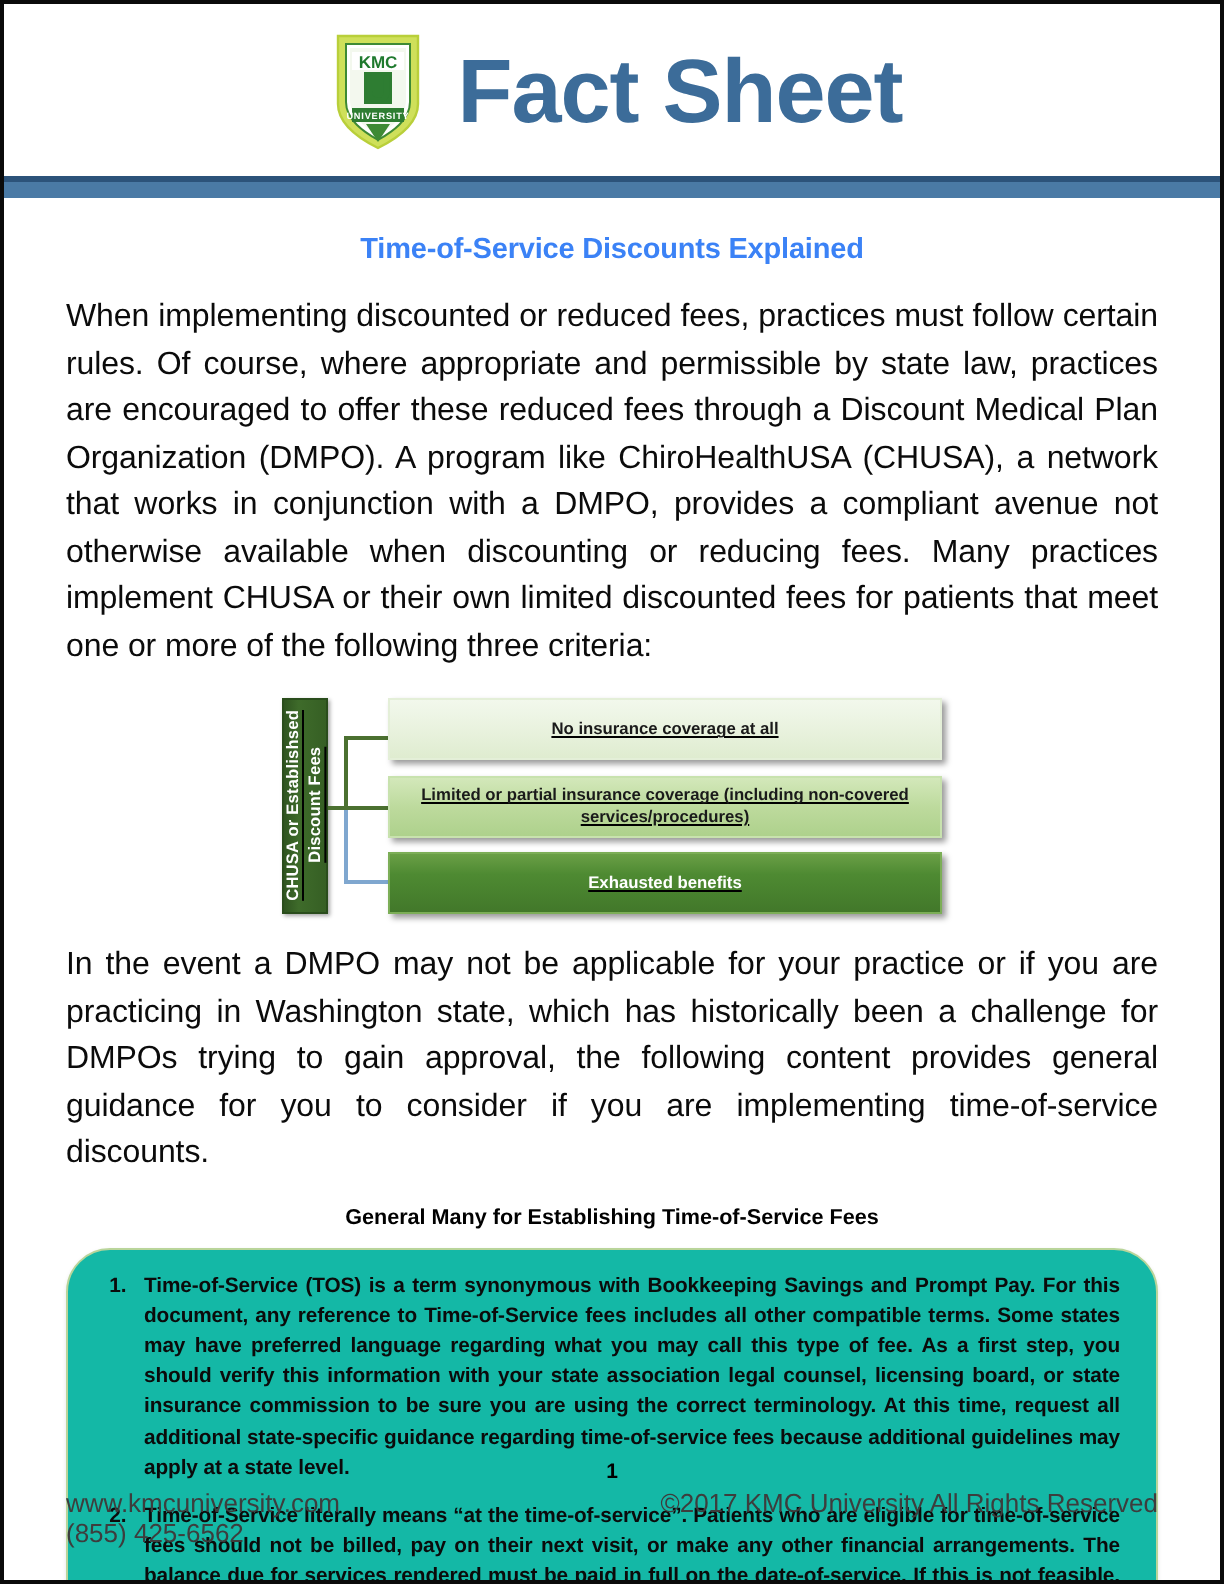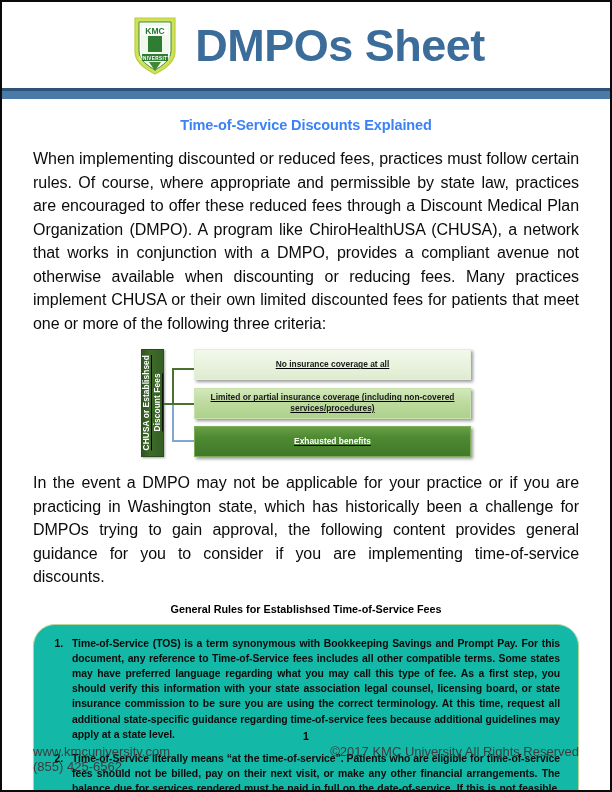--- a/index.html
+++ b/index.html
@@ -262,21 +262,21 @@
         <rect x="11" y="12" width="26" height="9" fill="#ffffff"></rect>
         <text x="24" y="20" font-family="'Liberation Sans',sans-serif" font-size="8.5" font-weight="bold" fill="#1f7a2e" text-anchor="middle">KMC</text>
         <rect x="17" y="22" width="14" height="16" fill="#2e7d32"></rect>
         <rect x="20.5" y="22" width="7" height="16" fill="#2e7d32"></rect>
         <text x="24" y="37" font-family="'Liberation Sans',sans-serif" font-size="19" font-weight="bold" fill="#2e7d32" text-anchor="middle">U</text>
         <rect x="11" y="40" width="26" height="7" fill="#2e7d32"></rect>
         <text x="24" y="45.6" font-family="'Liberation Sans',sans-serif" font-size="4.6" font-weight="bold" fill="#ffffff" text-anchor="middle" letter-spacing="0.4">UNIVERSITY</text>
         <path d="M18 48 H30 L24 57 Z" fill="#3e8a34"></path>
       </svg>
     </div>
-    <div class="fact-sheet-title">DMPOs Sheet</div>
+    <div class="fact-sheet-title">Fact Sheet</div>
   </div>
   <div class="header-rule"></div>
 
   <div class="content">
 
     <div class="doc-title">Time-of-Service Discounts Explained</div>
 
     <p class="body-text">When implementing discounted or reduced fees, practices must follow certain rules. Of course, where appropriate and permissible by state law, practices are encouraged to offer these reduced fees through a Discount Medical Plan Organization (DMPO). A program like ChiroHealthUSA (CHUSA), a network that works in conjunction with a DMPO, provides a compliant avenue not otherwise available when discounting or reducing fees. Many practices implement CHUSA or their own limited discounted fees for patients that meet one or more of the following three criteria:</p>
 
     <div class="diagram">
@@ -296,21 +296,21 @@
         <div class="boxes">
           <div class="dbox dbox-1">No insurance coverage at all</div>
           <div class="dbox dbox-2">Limited or partial insurance coverage (including non-covered services/procedures)</div>
           <div class="dbox dbox-3">Exhausted benefits</div>
         </div>
       </div>
     </div>
 
     <p class="body-text">In the event a DMPO may not be applicable for your practice or if you are practicing in Washington state, which has historically been a challenge for DMPOs trying to gain approval, the following content provides general guidance for you to consider if you are implementing time-of-service discounts.</p>
 
-    <div class="section-heading">General Rules for Establishsed Time-of-Service Fees</div>
+    <div class="section-heading">General Many for Establishing Time-of-Service Fees</div>
 
     <div class="rules-box">
       <ol class="rules-list">
         <li>Time-of-Service (TOS) is a term synonymous with Bookkeeping Savings and Prompt Pay.  For this document, any reference to Time-of-Service fees includes all other compatible terms. Some states may have preferred language regarding what you may call this type of fee. As a first step, you should verify this information with your state association legal counsel, licensing board, or state insurance commission to be sure you are using the correct terminology. At this time, request all additional state-specific guidance regarding time-of-service fees because additional guidelines may apply at a state level.</li>
         <li>
           <span>Time-of-Service literally means “at the time-of-service”.  Patients who are eligible for time-of-service fees should not be billed, pay on their next visit, or make any other financial arrangements. The balance due for services rendered must be </span><b>paid in full on the date-of-service</b><span>. If this is not feasible, the patient is no longer eligible for time-of-service fees and instead must be charged the standard fee for services for any visits in which he/she could not or did not pay at the time-of-service. In some instances, you may offer a prompt payment discount that is reflective of your actual billing costs. Most experts advise billing costs in the 10% -20% range. The Office of Inspector General (OIG) advised a hospital that discounts in the 10-15% range were “reasonable,” based on their circumstances, but also made stipulations about when the discount could be offered and placed other limitations on promoting the availability of the discounts. The key is, the discount must be defensible, meaning truly reflective of the bookkeeping savings. For example, if your actual billing costs are in the 10%-15% range, offering a 40% - 50% discount may not be defensible because it is not reflective of your actual billing costs. This deep discount could be considered a dual fee schedule or inducement violation.</span>
         </li>
       </ol>
     </div>
   </div>

